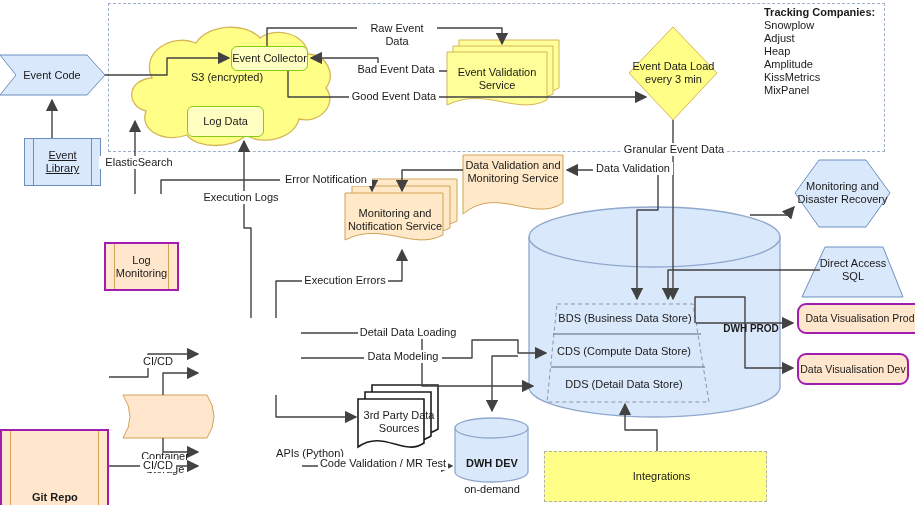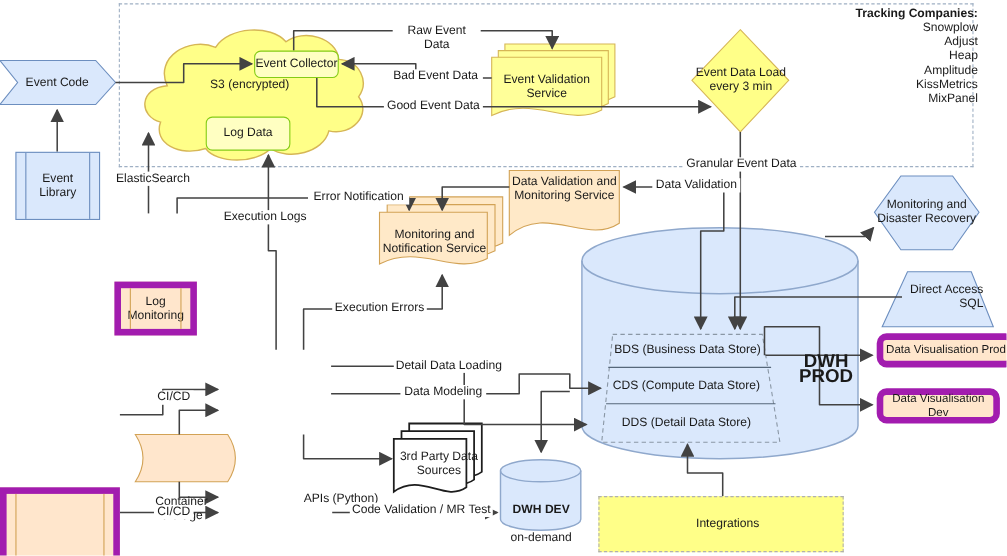--- a/index.html
+++ b/index.html
@@ -2,21 +2,21 @@
 <html><head>
 <meta charset="utf-8">
 <style>
   html,body{margin:0;padding:0;background:#ffffff;}
   #stage{position:relative;width:915px;height:505px;overflow:hidden;
          font-family:"Liberation Sans","DejaVu Sans",sans-serif;color:#1a1a1a;}
   #wires{position:absolute;left:0;top:0;z-index:1;}
   .boundary{position:absolute;z-index:0;border:1px dashed #9fb0c4;}
   .node{position:absolute;z-index:2;display:flex;align-items:center;justify-content:center;
         text-align:center;font-size:11px;line-height:13px;white-space:pre-line;box-sizing:border-box;}
-  .tanbox{background:#ffe6cc;border:6px solid #a21caf;}
+  .tanbox{background:#ffe6cc;border:2px solid #a21caf;}
   .bluebox{background:#dae8fc;border:1px solid #6c8ebf;}
   .yelbox{background:#ffffc2;border:1px solid #84cc16;border-radius:6px;}
   .round{border-radius:9px;font-size:10.5px;}
   .proc{position:relative;}
   .proc::before,.proc::after{content:"";position:absolute;top:0;bottom:0;width:0;}
   .proc::before{left:8px;}
   .proc::after{right:8px;}
   .proc.tanbox::before,.proc.tanbox::after{border-left:1px solid #d2a255;}
   .proc.bluebox::before,.proc.bluebox::after{border-left:1px solid #6c8ebf;}
   .lbl{position:absolute;z-index:2;font-size:11px;line-height:13px;text-align:center;white-space:pre-line;}
@@ -112,36 +112,36 @@
       <polyline points="301,358 472,358 472,340 518,340 518,353 546,353" marker-end="url(#arr)"></polyline>
       <polyline points="518,356 492,356 492,411" marker-end="url(#arr)"></polyline>
       <polyline points="276,395 276,417 356,417" marker-end="url(#arr)"></polyline>
       <polyline points="302,466 452,466" marker-end="url(#arr)"></polyline>
       <polyline points="657,451 657,430 625,430 625,404" marker-end="url(#arr)"></polyline>
     </g>
   </svg>
 
   <div class="node" style="left:6px;top:61px;width:92px;height:28px;">Event Code</div>
 
-  <div class="node proc bluebox" style="left:14px;top:138px;width:77px;height:62px;">Event
+  <div class="node proc bluebox" style="left:24px;top:138px;width:77px;height:48px;text-decoration:underline;">Event
 Library</div>
 
   <div class="lbl" style="left:172px;top:71px;width:110px;">S3 (encrypted)</div>
 
   <div class="node yelbox" style="left:231px;top:46px;width:77px;height:25px;">Event Collector</div>
 
   <div class="node yelbox" style="left:187px;top:106px;width:77px;height:31px;">Log Data</div>
 
   <div class="lbl" style="left:449px;top:66px;width:96px;">Event Validation
 Service</div>
 
   <div class="lbl" style="left:629px;top:60px;width:89px;">Event Data Load
 every 3 min</div>
 
-  <div class="listblock" style="left:764px;top:6px;width:125px;text-align:right;">
+  <div class="listblock" style="left:764px;top:6px;width:125px;">
     <div class="title">Tracking Companies:</div>
     <div>Snowplow</div>
     <div>Adjust</div>
     <div>Heap</div>
     <div>Amplitude</div>
     <div>KissMetrics</div>
     <div>MixPanel</div>
   </div>
 
   <div class="node proc tanbox" style="left:104px;top:194px;width:75px;height:49px;">Log
@@ -149,27 +149,27 @@
 
   <div class="lbl" style="left:344px;top:207px;width:102px;">Monitoring and
 Notification Service</div>
 
   <div class="lbl" style="left:462px;top:159px;width:102px;">Data Validation and
 Monitoring Service</div>
 
   <div class="lbl" style="left:796px;top:180px;width:93px;">Monitoring and
 Disaster Recovery</div>
 
-  <div class="lbl" style="left:812px;top:257px;width:82px;text-align:right;">Direct Access
+  <div class="lbl" style="left:812px;top:257px;width:82px;">Direct Access
 SQL</div>
 
   <div class="lbl" style="left:556px;top:312px;width:138px;">BDS (Business Data Store)</div>
   <div class="lbl" style="left:551px;top:345px;width:146px;">CDS (Compute Data Store)</div>
   <div class="lbl" style="left:549px;top:378px;width:150px;">DDS (Detail Data Store)</div>
-  <div class="lbl bold" style="left:717px;top:322px;width:68px;font-size:17px;">DWH PROD</div>
+  <div class="lbl bold" style="left:717px;top:322px;width:68px;font-size:10px;">DWH PROD</div>
 
   <div class="node tanbox round" style="left:797px;top:303px;width:126px;height:31px;">Data Visualisation Prod</div>
   <div class="node tanbox round" style="left:797px;top:353px;width:112px;height:32px;">Data Visualisation Dev</div>
 
   <div class="node proc tanbox gitbox" style="left:0px;top:332px;width:109px;height:171px;display:block;">
     <div class="bold">Git Repo</div>
     
     
     
     

